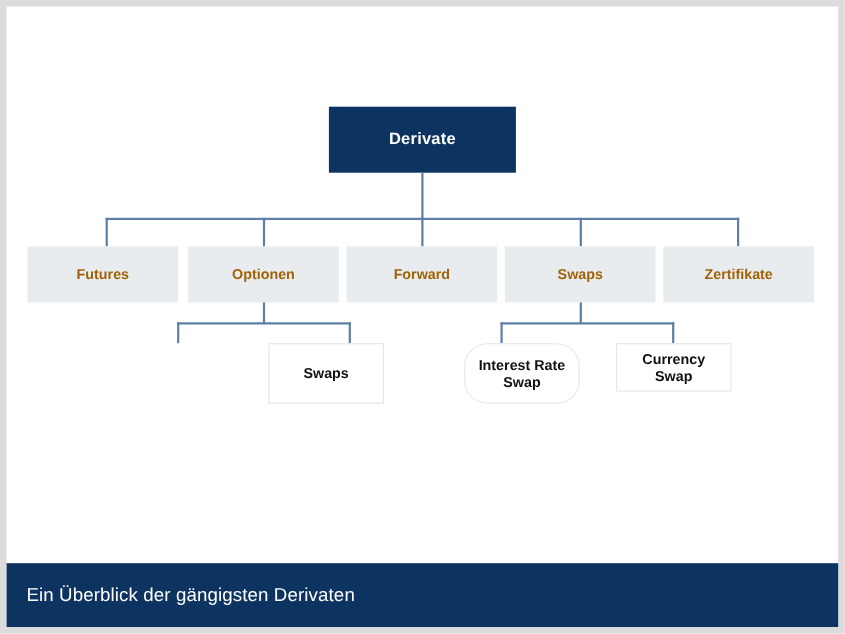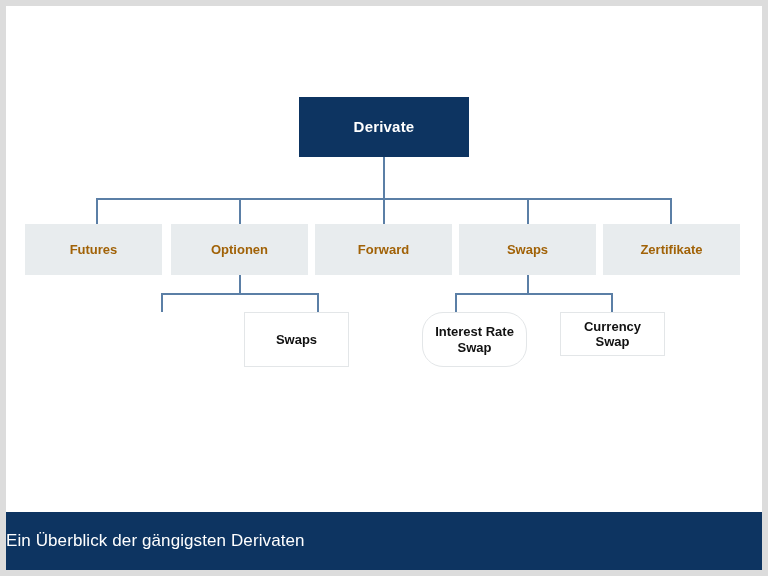--- a/index.html
+++ b/index.html
@@ -83,20 +83,21 @@
     width: 756px;
     height: 58px;
     background: #0d3461;
     display: flex;
     align-items: center;
   }
   #caption .caption-text {
     color: #ffffff;
     font-size: 17px;
     font-weight: normal;
+    padding-left: 18px;
     letter-spacing: .1px;
   }
 </style>
 </head>
 <body>
 
 <div id="slide">
 
   <div id="diagram">
 

